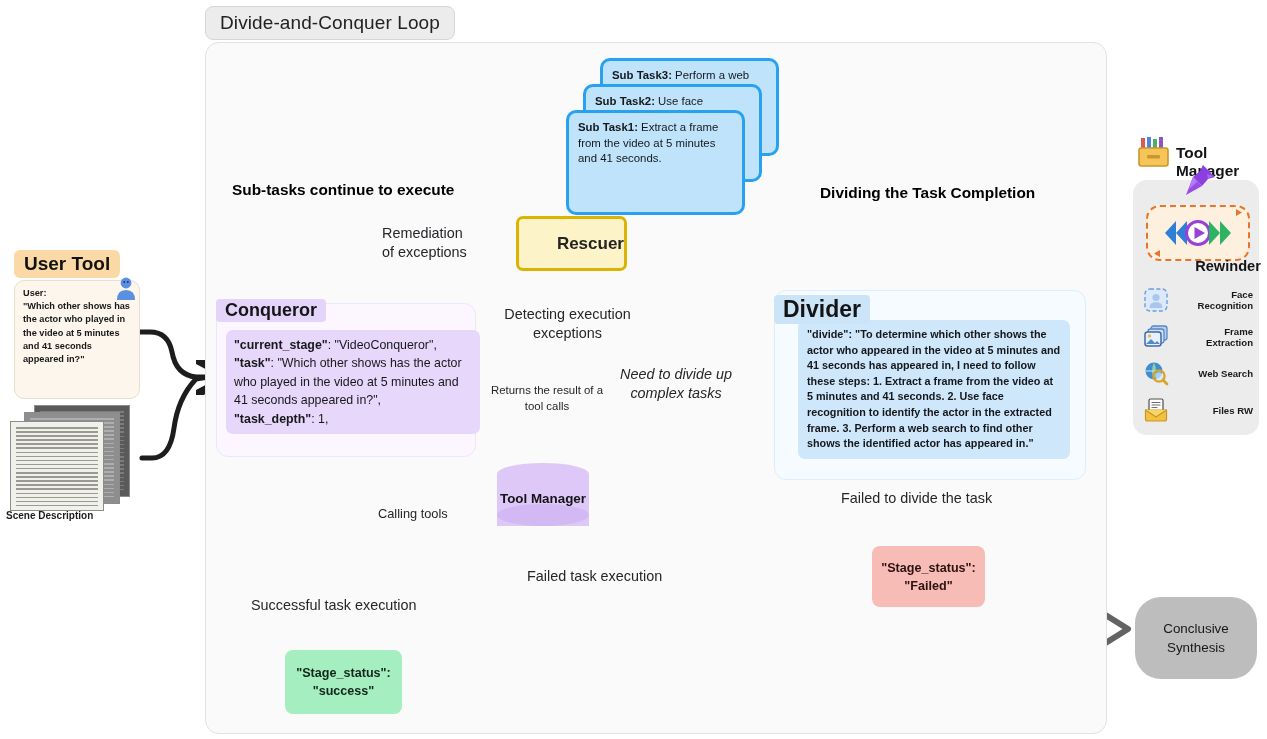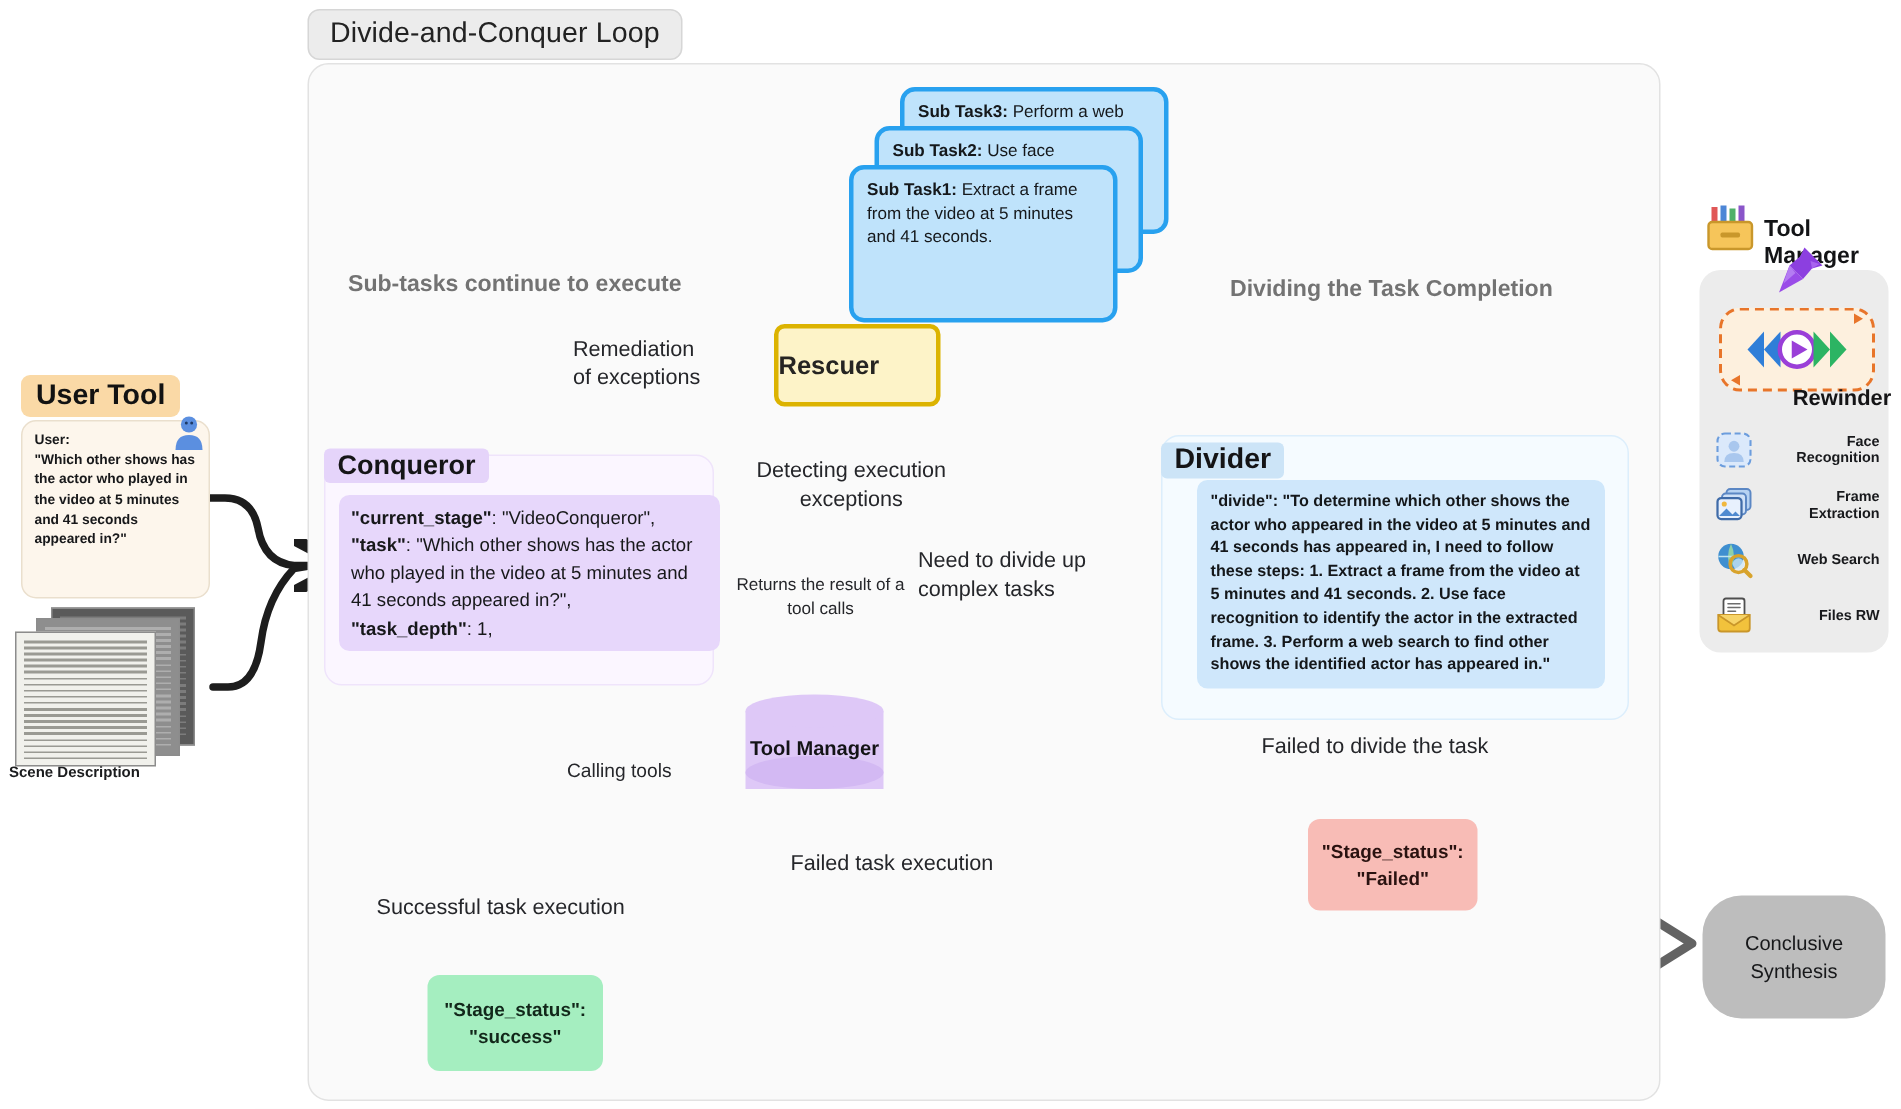--- a/index.html
+++ b/index.html
@@ -40,36 +40,36 @@
   .subtask{border:3px solid #28a1ef;border-radius:10px;background:#bfe3fb;
       font-size:11.4px;line-height:15.5px;color:#15181b;padding:7px 9px;}
   .subtask b{font-weight:bold;}
   #st3{left:600px;top:58px;width:155px;height:78px;}
   #st2{left:583px;top:84px;width:155px;height:78px;}
   #st1{left:566px;top:110px;width:155px;height:85px;}
 
   
   #rescuer{left:516px;top:216px;width:105px;height:49px;background:#fdf3c8;
       border:3px solid #dcb300;border-radius:7px;display:flex;align-items:center;
-      justify-content:flex-start;font-size:17px;font-weight:bold;color:#262422;}
+      justify-content:flex-end;font-size:17px;font-weight:bold;color:#262422;}
 
   
   #conq-box{left:216px;top:303px;width:258px;height:152px;background:#fbf6ff;
       border:1px solid #efe4fb;border-radius:12px;}
   #conq-title{left:216px;top:299px;background:#e5d4fa;border-radius:4px;
       padding:1px 9px;font-size:18px;font-weight:bold;color:#151517;z-index:5;}
   #conq-body{left:226px;top:330px;width:238px;background:#e7d7fb;border-radius:7px;
       padding:6px 8px;font-size:12.4px;line-height:18.4px;color:#17181a;}
   #conq-body b{font-weight:bold;}
 
   
   #div-box{left:774px;top:290px;width:310px;height:188px;background:#f5fbff;
       border:1px solid #dceefc;border-radius:12px;}
   #div-title{left:774px;top:295px;background:#cce4f7;border-radius:4px;
-      padding:1px 9px;font-size:19px;font-weight:bold;color:#141416;z-index:5;}
+      padding:1px 9px;font-size:23px;font-weight:bold;color:#141416;z-index:5;}
   #div-body{left:798px;top:320px;width:254px;background:#cfe7fb;border-radius:7px;
       padding:7px 9px;font-size:10.8px;font-weight:bold;line-height:15.6px;color:#14171a;}
 
   
   #cyl{left:497px;top:463px;width:92px;height:72px;}
   #cyl .body{position:absolute;left:0;top:11px;width:92px;height:52px;background:#dec8f7;}
   #cyl .top{position:absolute;left:0;top:0;width:92px;height:22px;background:#dec8f7;border-radius:50%;}
   #cyl .bot{position:absolute;left:0;top:41px;width:92px;height:22px;background:#d3b9f3;border-radius:50%;}
   #cyl-label{left:480px;top:491px;width:126px;text-align:center;font-size:13.4px;
       font-weight:bold;color:#141416;z-index:3;}
@@ -80,26 +80,26 @@
       justify-content:center;font-size:12.6px;font-weight:bold;color:#12271a;line-height:18px;}
   #status-failed{left:872px;top:546px;width:113px;height:61px;background:#f8bcb6;
       border-radius:8px;display:flex;flex-direction:column;align-items:center;
       justify-content:center;font-size:12.6px;font-weight:bold;color:#2a1210;line-height:18px;}
   #conclusive{left:1135px;top:597px;width:122px;height:82px;background:#bdbdbd;
       border-radius:26px;display:flex;flex-direction:column;align-items:center;
       justify-content:center;font-size:13.4px;color:#17181a;line-height:19px;}
 
   
   .lbl{font-size:14.4px;color:#25262a;line-height:19px;}
-  .lbl-b{font-size:15.4px;font-weight:bold;color:#737373;}
+  .lbl-b{font-size:15.4px;font-weight:bold;color:#000000;}
   #lbl-subtasks{left:232px;top:181px;}
   #lbl-dividing{left:820px;top:184px;}
   #lbl-remediation{left:382px;top:224px;text-align:left;}
   #lbl-detecting{left:500px;top:305px;width:135px;text-align:center;}
-  #lbl-need{left:612px;top:365px;width:128px;}
+  #lbl-need{left:612px;top:365px;width:128px;text-align:center;font-style:italic;}
   #lbl-returns{left:487px;top:382px;width:120px;text-align:center;font-size:11.4px;line-height:16px;}
   #lbl-calling{left:378px;top:504px;font-size:12.8px;}
   #lbl-faildiv{left:841px;top:489px;}
   #lbl-failexec{left:527px;top:567px;}
   #lbl-succ{left:251px;top:596px;}
 
   
   #tm-title{left:1176px;top:144px;font-size:15.4px;font-weight:bold;color:#131416;}
   #tm-icon{left:1136px;top:136px;width:35px;height:32px;}
   #tm-panel{left:1133px;top:180px;width:126px;height:255px;background:#ececec;

